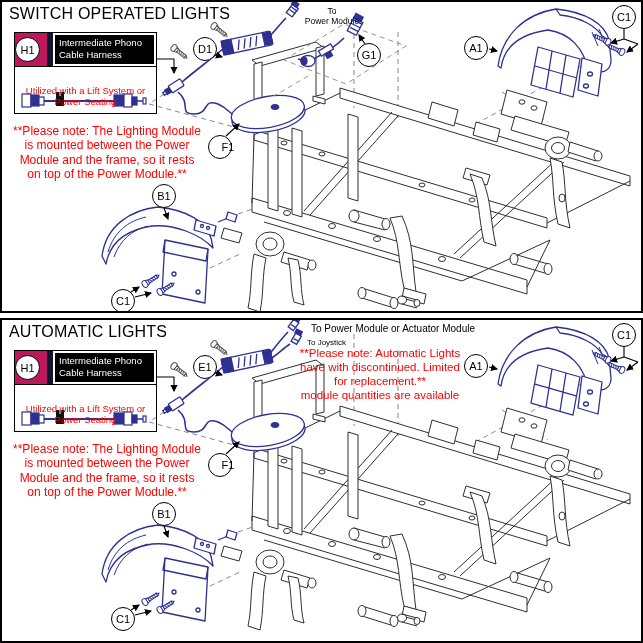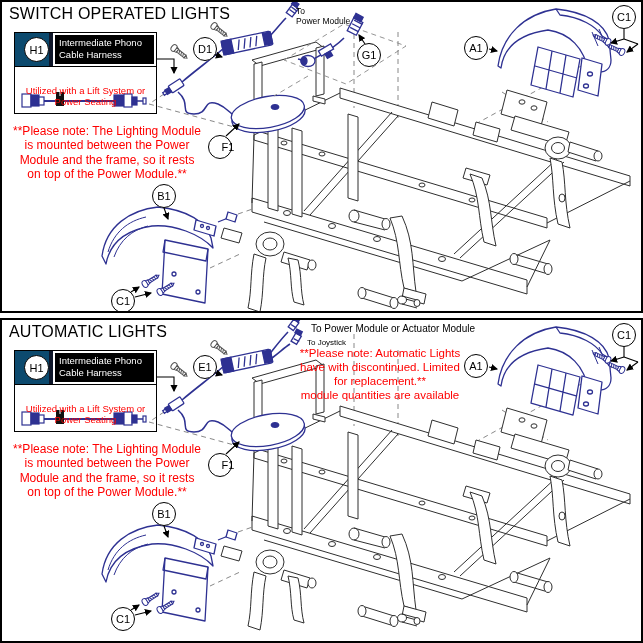--- a/index.html
+++ b/index.html
@@ -8,32 +8,32 @@
   body{ font-family:"Liberation Sans", sans-serif; width:643px; height:643px; position:relative; }
   .page{ width:643px; height:643px; position:relative; background:#fff; }
   .panel{ position:absolute; left:0; width:643px; border:2px solid #000; background:#fff; overflow:hidden; }
   .panel.p1{ top:0; height:313px; }
   .panel.p2{ top:318px; height:325px; }
   .panel svg.art{ position:absolute; left:0; top:0; }
   .ptitle{ position:absolute; left:7px; top:3px; font-size:16px; letter-spacing:.2px; color:#000; white-space:nowrap; }
   
   .hbox{ position:absolute; left:12px; top:30px; width:143px; height:82px; border:1.5px solid #000; background:transparent; }
   .hbox .row1{ display:flex; height:34px; border-bottom:1px solid #000; }
-  .hbox .ccell{ width:38px; display:flex; align-items:center; justify-content:flex-end; border-right:4px solid #0f172a; background:#0c4a6e; }
+  .hbox .ccell{ width:38px; display:flex; align-items:center; justify-content:flex-start; border-right:6px solid #0f172a; background:#be185d; }
   .hbox .lcell{ flex:1; background:#fff; padding:2px; }
   .hbox .lcell .blk{ background:#000; color:#fff; font-size:9.5px; line-height:1.25; padding:2px 4px; height:100%; }
   .hbox .usage{ text-align:center; font-size:9.5px; line-height:1.15; color:var(--red); padding-top:1px;margin-top:18px; }
   .balloon{ position:absolute; width:24px; height:24px; border:1.4px solid #000; border-radius:50%;
             background:#fff; display:flex; align-items:center; justify-content:center;
             font-size:11px; color:#000; z-index:5; }
   .hcirc{ width:25px; height:25px; border:1.3px solid #000; border-radius:50%; display:flex; align-items:center; justify-content:center; font-size:11px; background:#fff; }
   .rednote{ position:absolute; text-align:center; color:var(--red); }
   .note-main{ left:2px; top:122px; width:206px; font-size:12px; line-height:1.2; }
   .note-disc{ left:288px; top:26px; width:180px; font-size:11.5px; line-height:1.22; }
-  .wlabel{ position:absolute; color:#000; }
+  .wlabel{ position:absolute; color:#000; text-align:center; }
   .wl-pm{ left:294px; top:4px; width:72px; font-size:8.5px; line-height:1.2; }
   .wl-pma{ left:309px; top:3px; font-size:10px; white-space:nowrap; text-align:left; }
   .wl-joy{ left:305px; top:18px; font-size:8px; white-space:nowrap; text-align:left; }
   
   .b-module{ left:191px; top:35px; }
   .b-g1{ left:355px; top:41px; }
   .b-a1{ left:462px; top:34px; }
   .b-c1tr{ left:610px; top:3px; }
   .b-f1{ left:206px; top:133px;padding-left:16px; }
   .b-b1{ left:150px; top:182px; }

